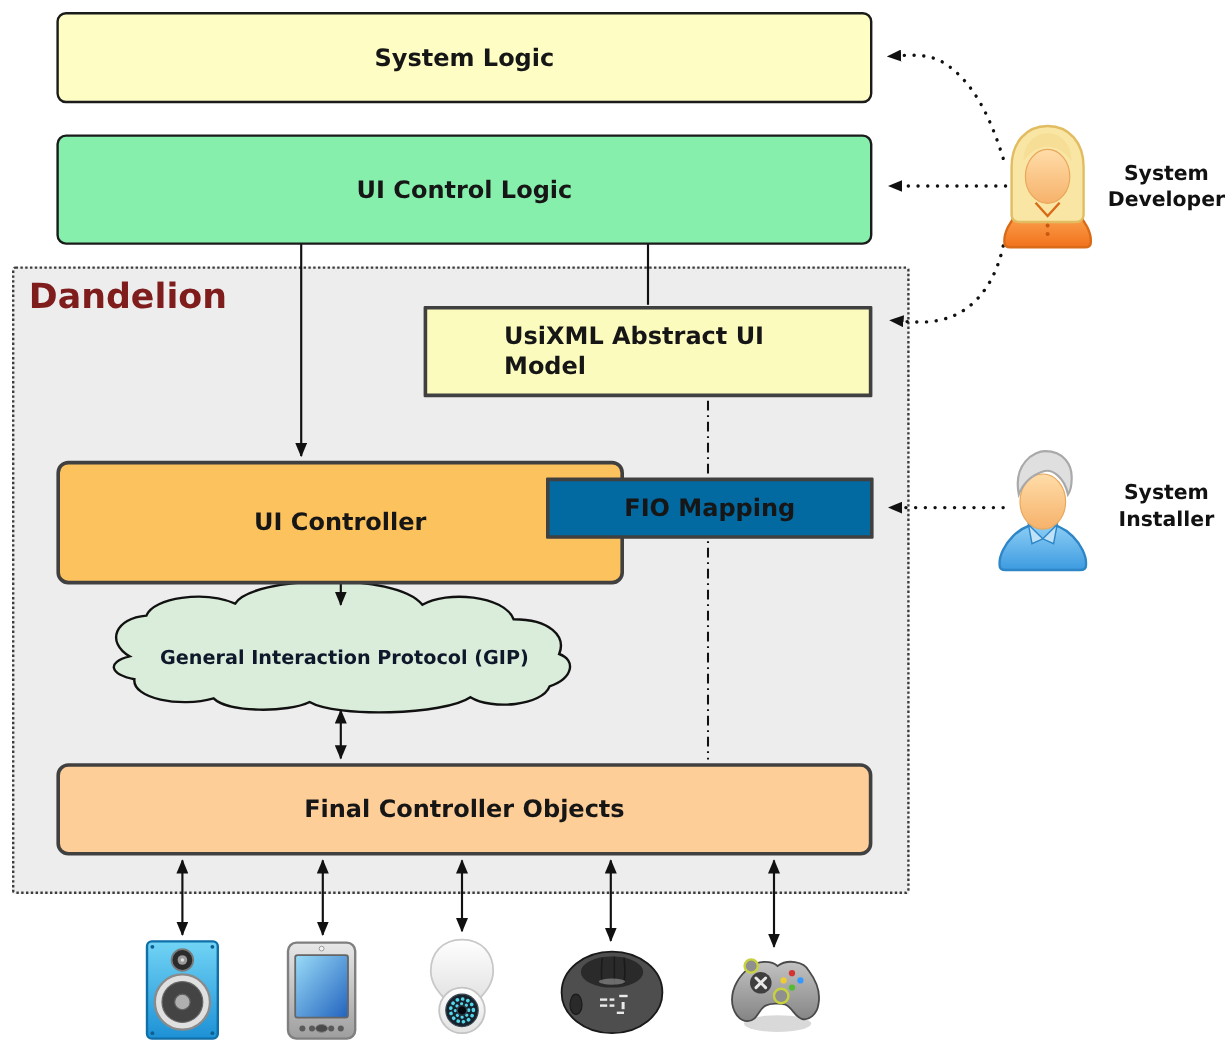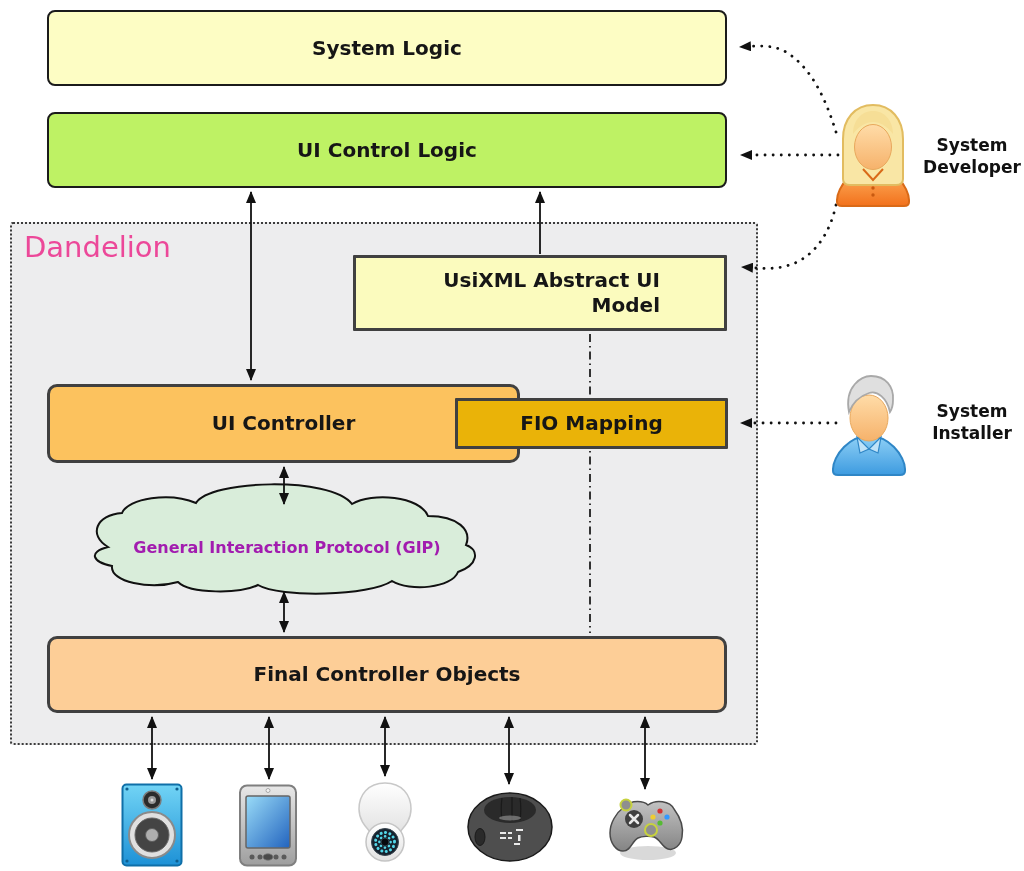--- a/index.html
+++ b/index.html
@@ -9,39 +9,39 @@
   }
   .dandelion{
     position:absolute;left:10px;top:222px;width:748px;height:523px;
     background:#EDEDEE;border:2px dotted #3c3c3c;border-radius:3px;
     box-sizing:border-box;z-index:0;
   }
   #overlay{position:absolute;left:0;top:0;z-index:1;}
   .box{
     position:absolute;display:flex;align-items:center;justify-content:center;
     box-sizing:border-box;z-index:2;font-weight:bold;color:#161616;
-    text-align:right;font-size:20px;line-height:1.25;
+    text-align:left;font-size:20px;line-height:1.25;
   }
   .thin{border:2px solid #1b1b1b;border-radius:8px;}
   .thick{border:3px solid #404040;}
   .round{border-radius:10px;}
   #b-sl{left:47px;top:10px;width:680px;height:76px;background:#FDFDC4;}
-  #b-ucl{left:47px;top:112px;width:680px;height:76px;background:#bef264;}
+  #b-ucl{left:47px;top:112px;width:680px;height:92px;background:#86efac;}
   #b-usixml{left:353px;top:255px;width:374px;height:76px;background:#FBFBBE;border-radius:1px;}
   #b-usixml span{display:block;width:240px;margin:0 auto;}
-  #b-uic{left:47px;top:384px;width:473px;height:79px;background:#FCC25E;}
-  #b-fiom{left:455px;top:398px;width:273px;height:51px;background:#eab308;border-radius:1px;}
+  #b-uic{left:47px;top:384px;width:473px;height:103px;background:#FCC25E;}
+  #b-fiom{left:455px;top:398px;width:273px;height:51px;background:#0369a1;border-radius:1px;}
   #b-fio{left:47px;top:636px;width:680px;height:77px;background:#FDCE97;}
   .dandelion-label{
-    position:absolute;left:24px;top:230px;z-index:2;font-weight:normal;
-    font-size:29px;color:#ec4899;
+    position:absolute;left:24px;top:230px;z-index:2;font-weight:bold;
+    font-size:29px;color:#7f1d1d;
   }
   .gip-label{
     position:absolute;left:97px;top:538px;width:380px;z-index:2;
-    font-weight:bold;font-size:16px;color:#a21caf;text-align:center;
+    font-weight:bold;font-size:16px;color:#0f172a;text-align:center;
   }
   .actor-label{
     position:absolute;width:108px;z-index:2;font-weight:bold;font-size:17px;
     color:#111;text-align:center;line-height:1.3;
   }
   #lbl-dev{left:918px;top:134px;}
   #lbl-inst{left:918px;top:400px;}
   .solid-arrow{stroke:#111;stroke-width:1.8;fill:none;}
   .dotted-arrow{stroke:#111;stroke-width:2.8;fill:none;stroke-dasharray:0.1 8;stroke-linecap:round;}
   .dashdot{stroke:#111;stroke-width:1.7;fill:none;stroke-dasharray:8 4 1.5 4;}

